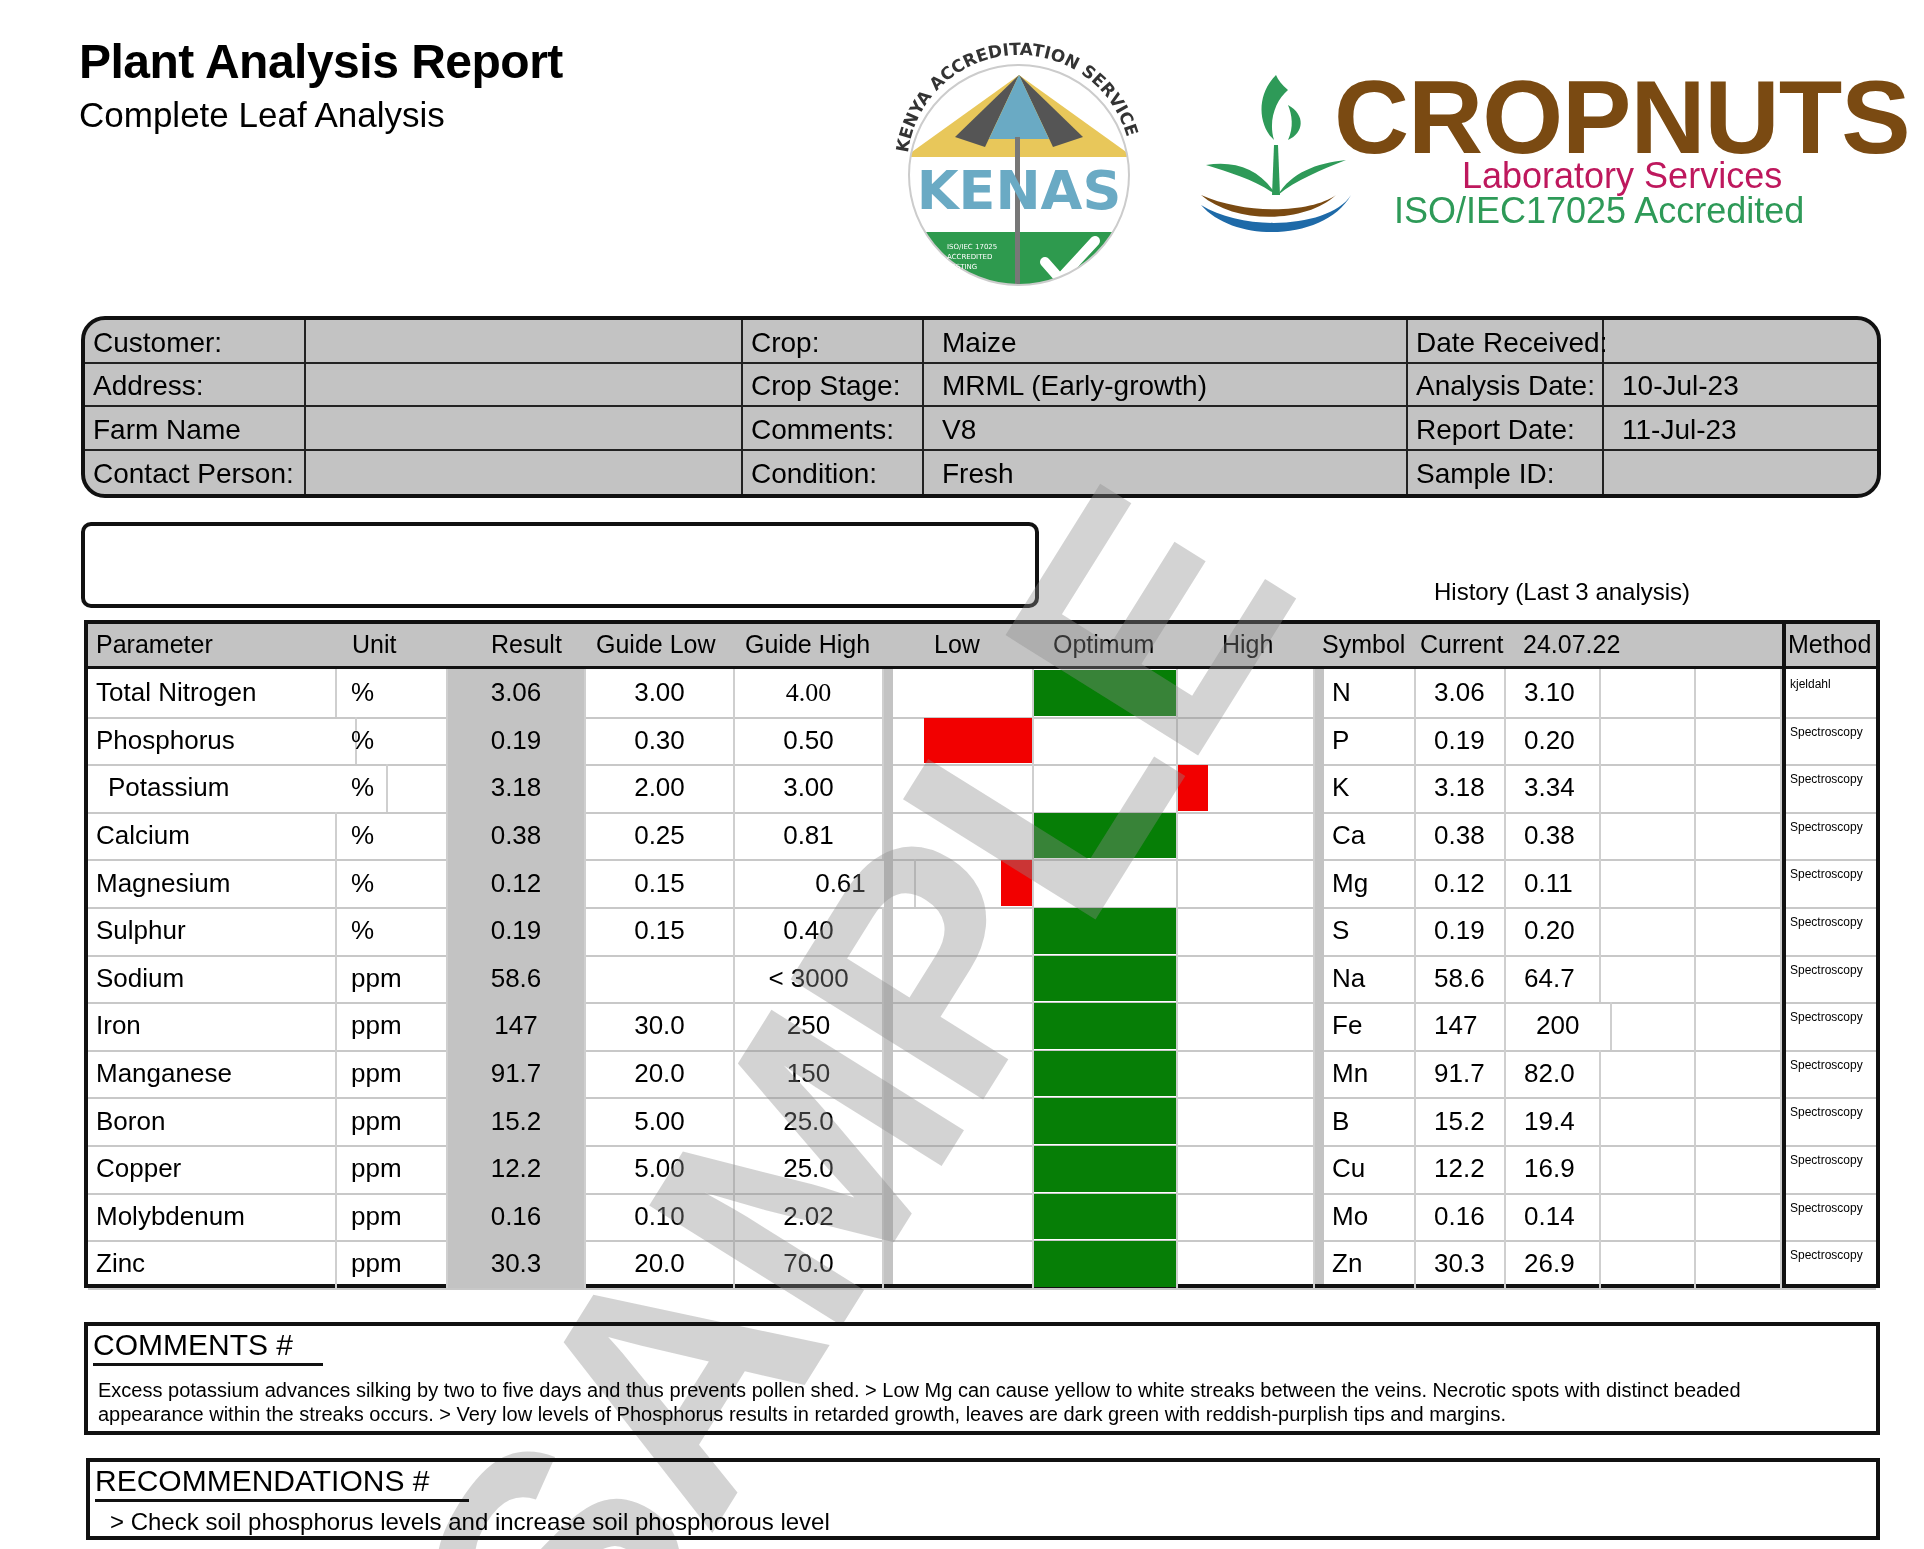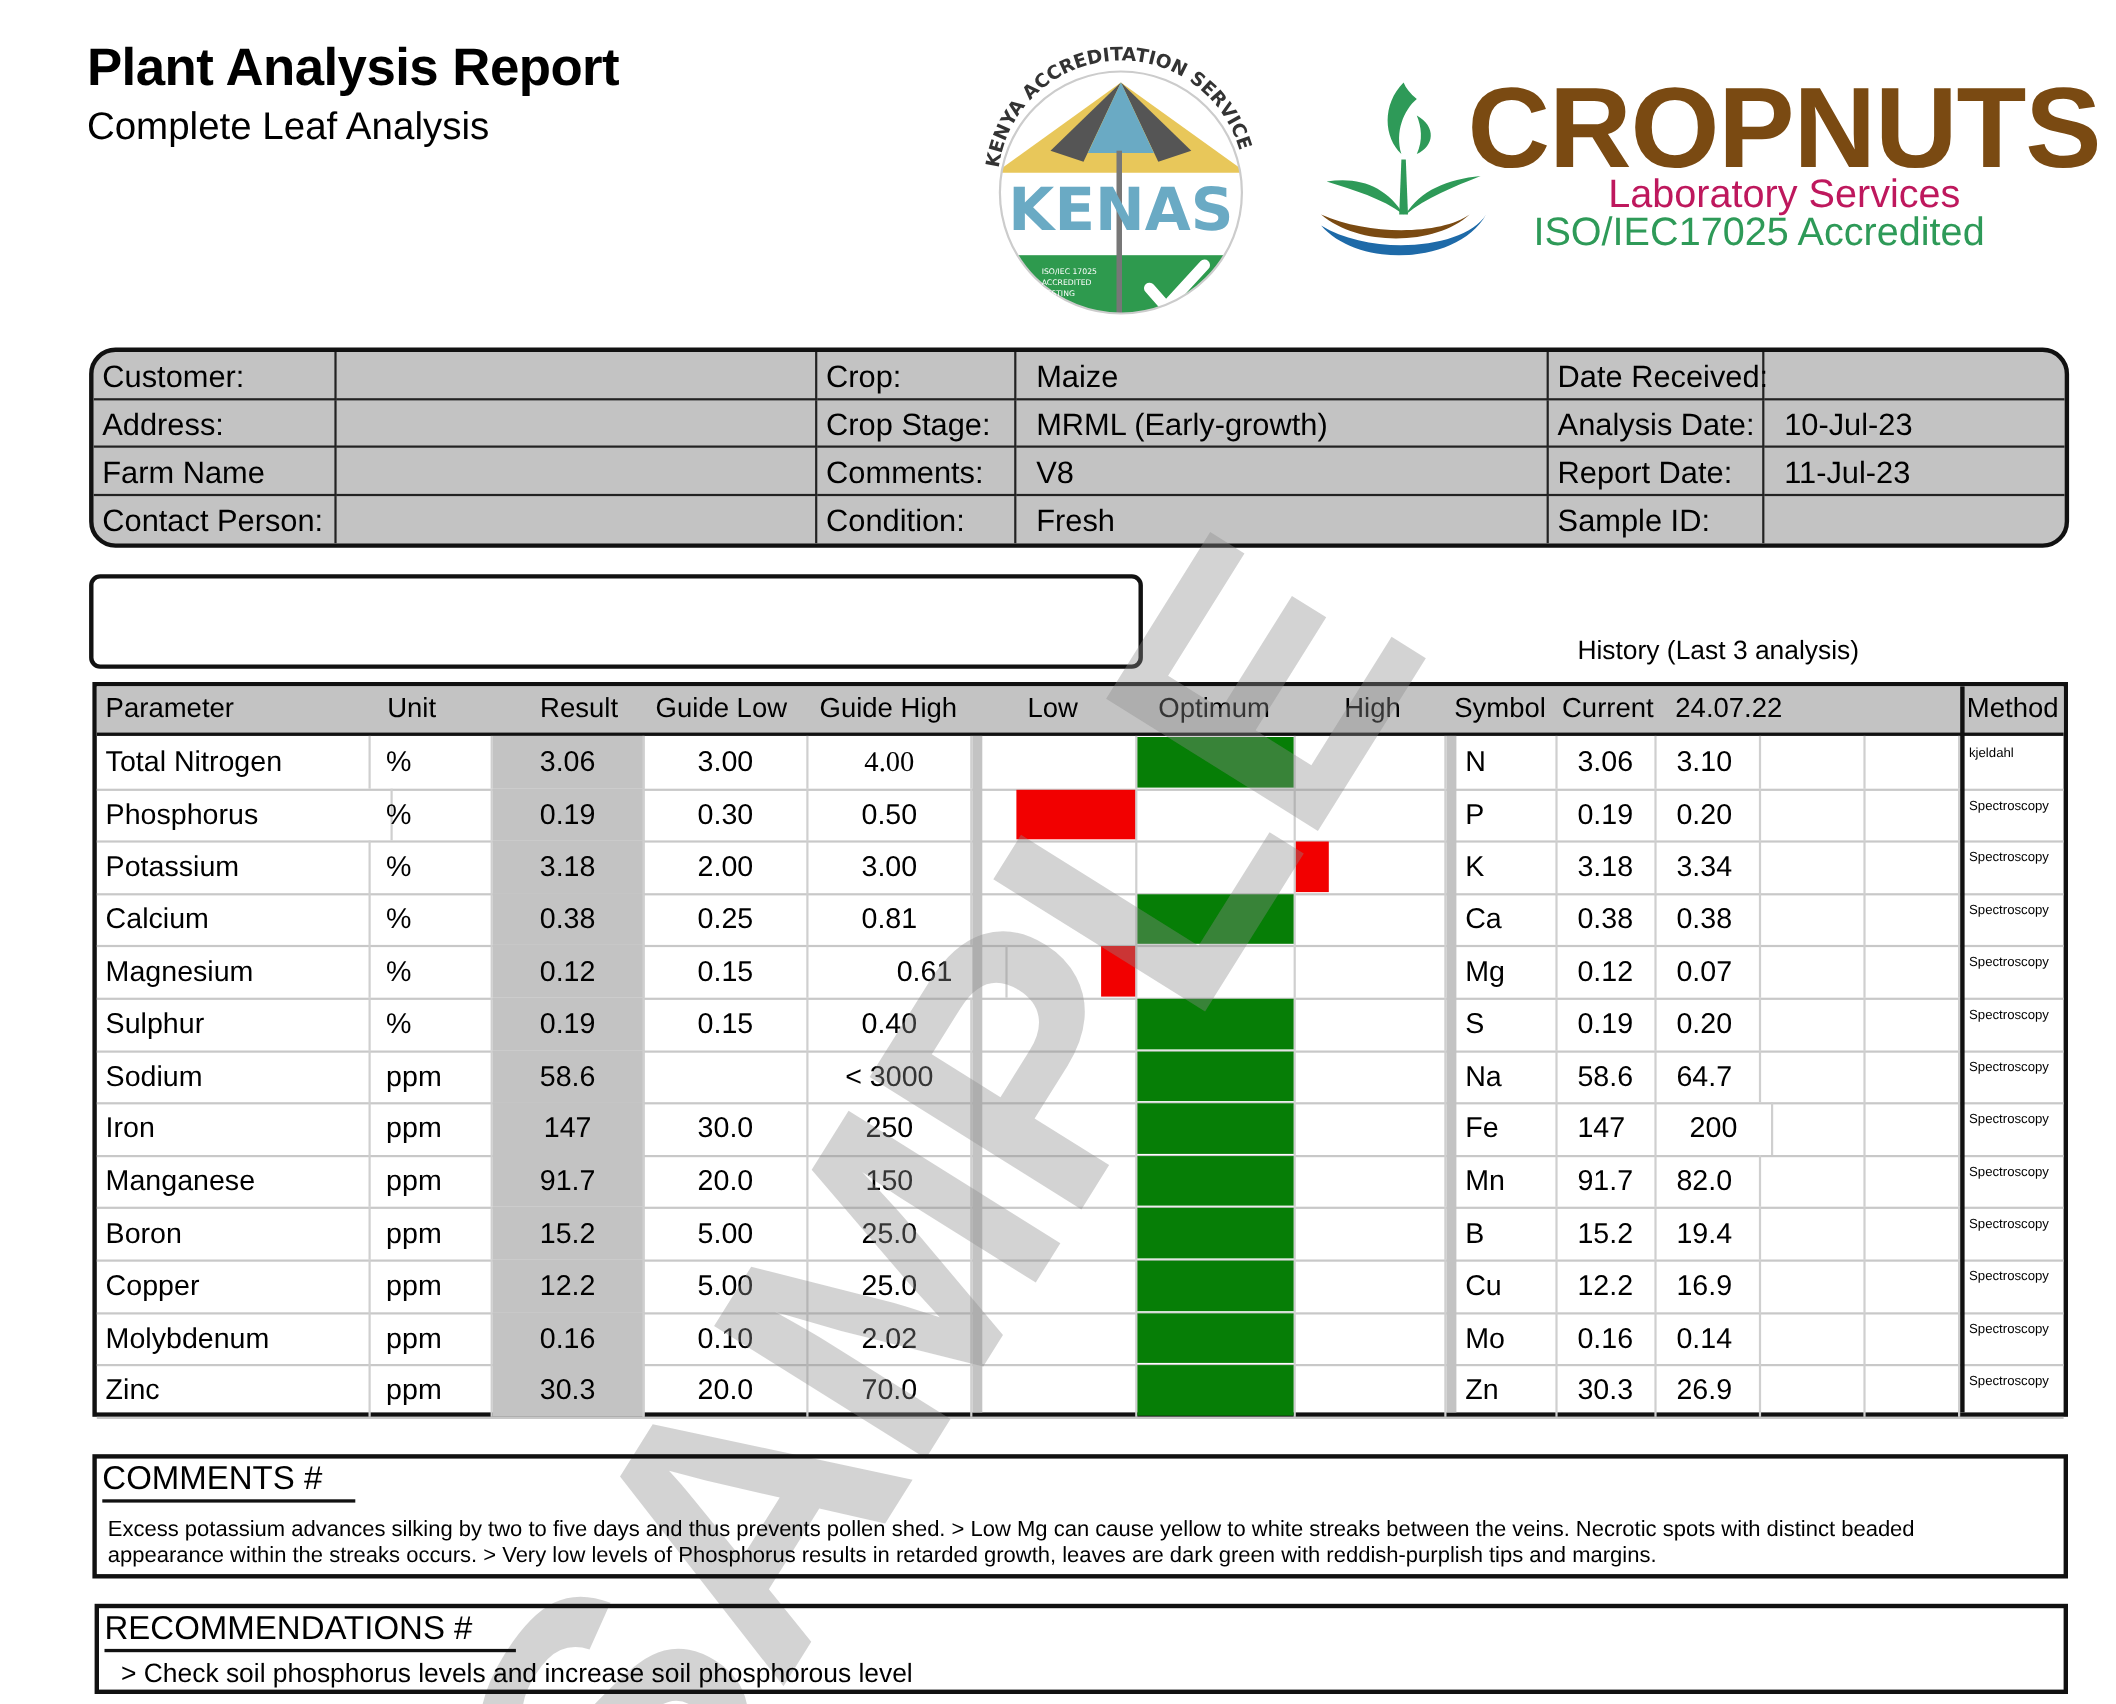--- a/index.html
+++ b/index.html
@@ -182,21 +182,21 @@
         <div class="cell " style="left: 946px; width: 144px;"></div>
         <div class="cell " style="left: 1090px; width: 137px;"></div>
         <div class="cell " style="left: 1236px; width: 92px;;padding-left:8px">P</div>
         <div class="cell " style="left: 1328px; width: 90px;;padding-left:18px">0.19</div>
         <div class="cell " style="left: 1418px; width: 95px;;padding-left:18px">0.20</div>
         <div class="cell " style="left: 1513px; width: 95px;"></div>
         <div class="cell " style="left: 1608px; width: 86px;"></div>
         <div class="cell method" style="left: 1698px; width: 90px;">Spectroscopy</div>
       </div>
       <div class="row" style="top: 140.2px; height: 47.6px;">
-        <div class="cell " style="left: 0px; width: 249px;;padding-left:8px">Potassium</div>
+        <div class="cell " style="left: 0px; width: 300px;;padding-left:20px">Potassium</div>
         <div class="cell " style="left: 249px; width: 111px;;padding-left:14px">%</div>
         <div class="cell center grey" style="left: 360px; width: 138px;">3.18</div>
         <div class="cell center" style="left: 498px; width: 149px;">2.00</div>
         <div class="cell center" style="left: 647px; width: 149px;">3.00</div>
         <div class="cell " style="left: 805px; width: 141px;"></div>
         <div class="cell " style="left: 946px; width: 144px;"></div>
         <div class="cell " style="left: 1090px; width: 137px;">
           <div class="bar red" style="left: 0px; width: 22%;"></div>
         </div>
         <div class="cell " style="left: 1236px; width: 92px;;padding-left:8px">K</div>
@@ -230,21 +230,21 @@
         <div class="cell center grey" style="left: 360px; width: 138px;">0.12</div>
         <div class="cell center" style="left: 498px; width: 149px;">0.15</div>
         <div class="cell center" style="left: 647px; width: 149px; margin-left: 32px;">0.61</div>
         <div class="cell " style="left: 805px; width: 141px;">
           <div class="bar red" style="right: 0px; width: 22%;"></div>
         </div>
         <div class="cell " style="left: 946px; width: 144px;"></div>
         <div class="cell " style="left: 1090px; width: 137px;"></div>
         <div class="cell " style="left: 1236px; width: 92px;;padding-left:8px">Mg</div>
         <div class="cell " style="left: 1328px; width: 90px;;padding-left:18px">0.12</div>
-        <div class="cell " style="left: 1418px; width: 95px;;padding-left:18px">0.07</div>
+        <div class="cell " style="left: 1418px; width: 95px;;padding-left:18px">0.11</div>
         <div class="cell " style="left: 1513px; width: 95px;"></div>
         <div class="cell " style="left: 1608px; width: 86px;"></div>
         <div class="cell method" style="left: 1698px; width: 90px;">Spectroscopy</div>
       </div>
       <div class="row" style="top: 283px; height: 47.6px;">
         <div class="cell " style="left: 0px; width: 249px;;padding-left:8px">Sulphur</div>
         <div class="cell " style="left: 249px; width: 111px;;padding-left:14px">%</div>
         <div class="cell center grey" style="left: 360px; width: 138px;">0.19</div>
         <div class="cell center" style="left: 498px; width: 149px;">0.15</div>
         <div class="cell center" style="left: 647px; width: 149px;">0.40</div>

